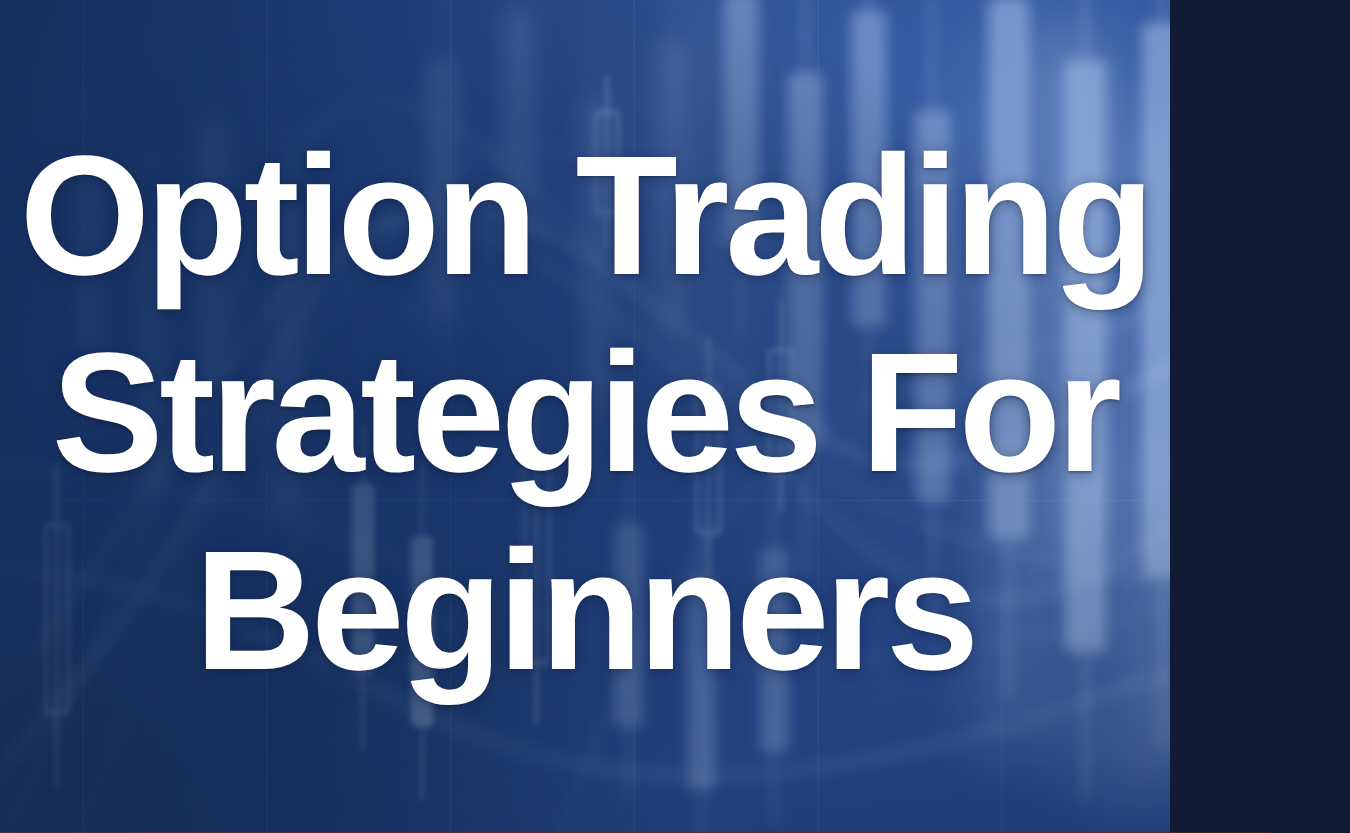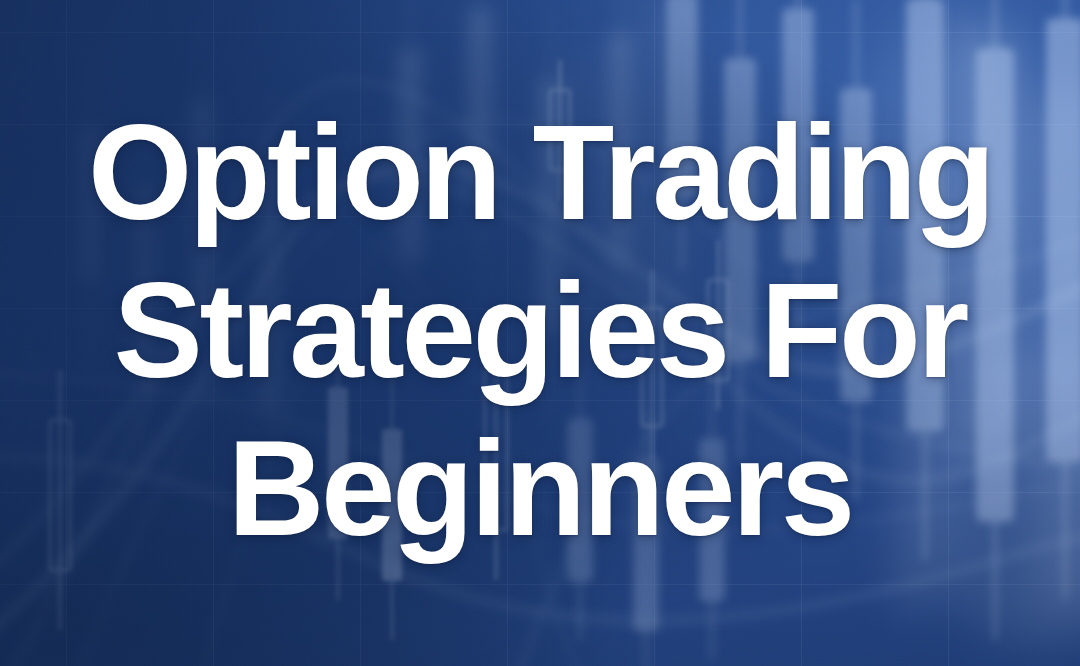--- a/index.html
+++ b/index.html
@@ -7,21 +7,21 @@
     margin: 0;
     padding: 0;
     background: #101c33;
   }
   body {
     font-family: "Liberation Sans", sans-serif;
   }
 
   .banner {
     position: relative;
-    width: 1080px;
+    width: 936px;
     height: 666px;
     overflow: hidden;
     background: #c2410c;
   }
 
   
   .bg-base {
     position: absolute;
     inset: 0;
     background:

